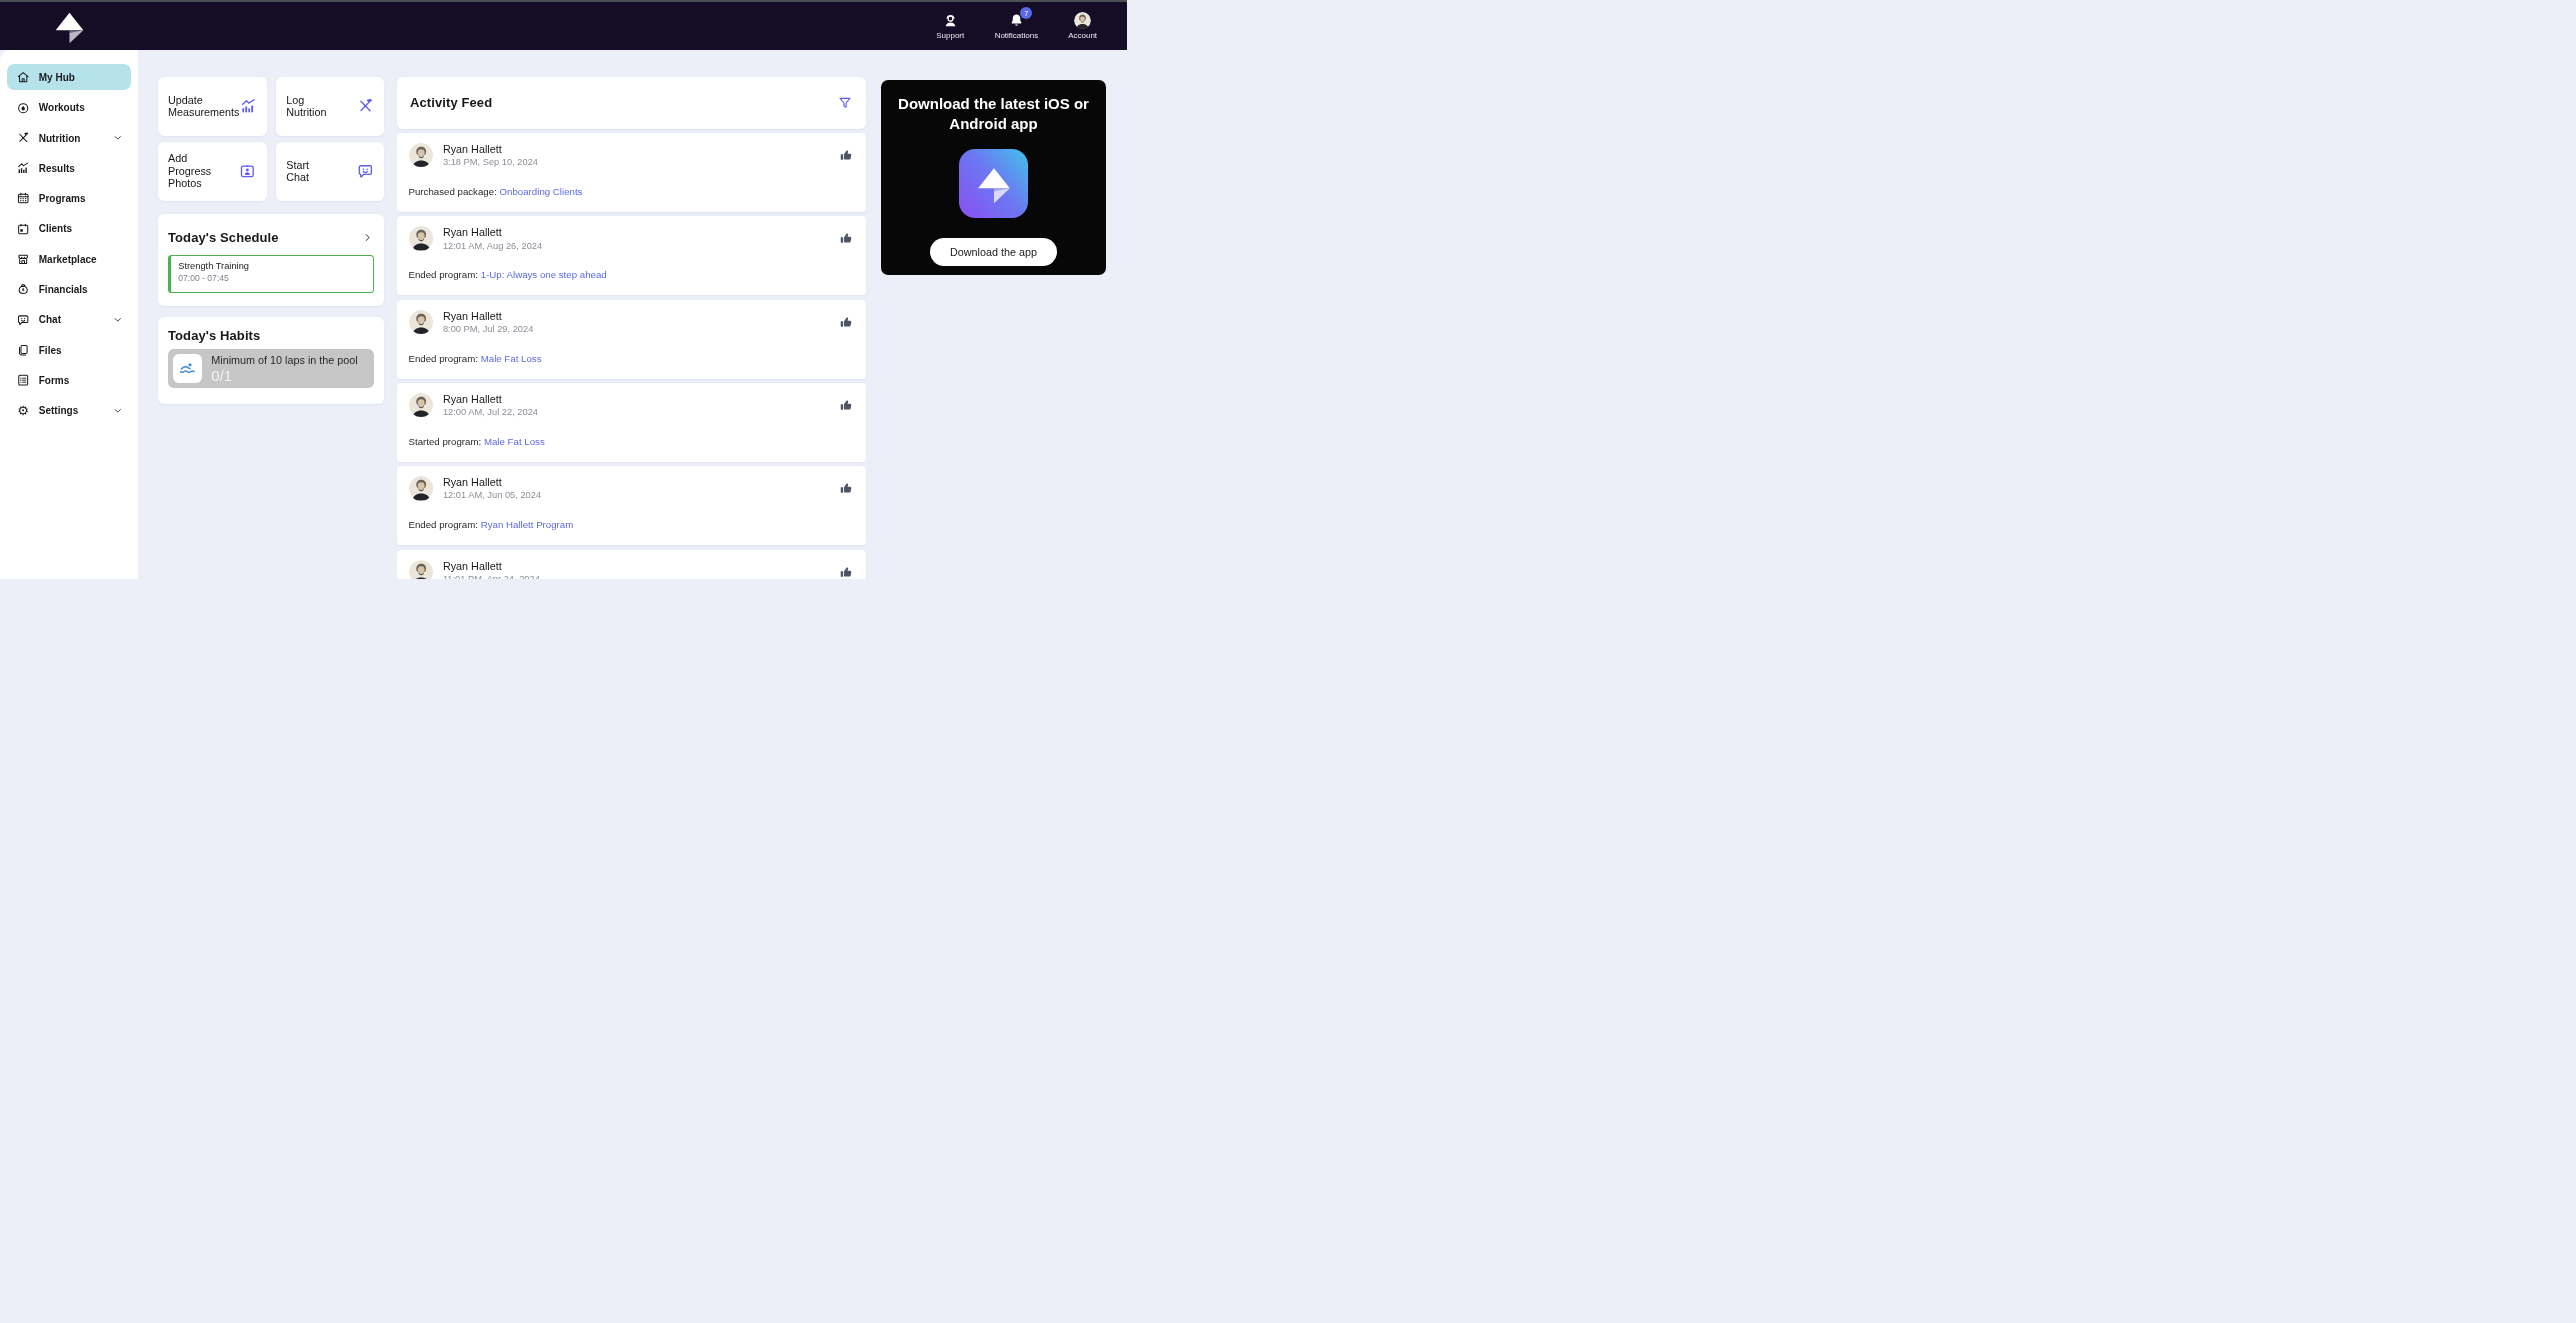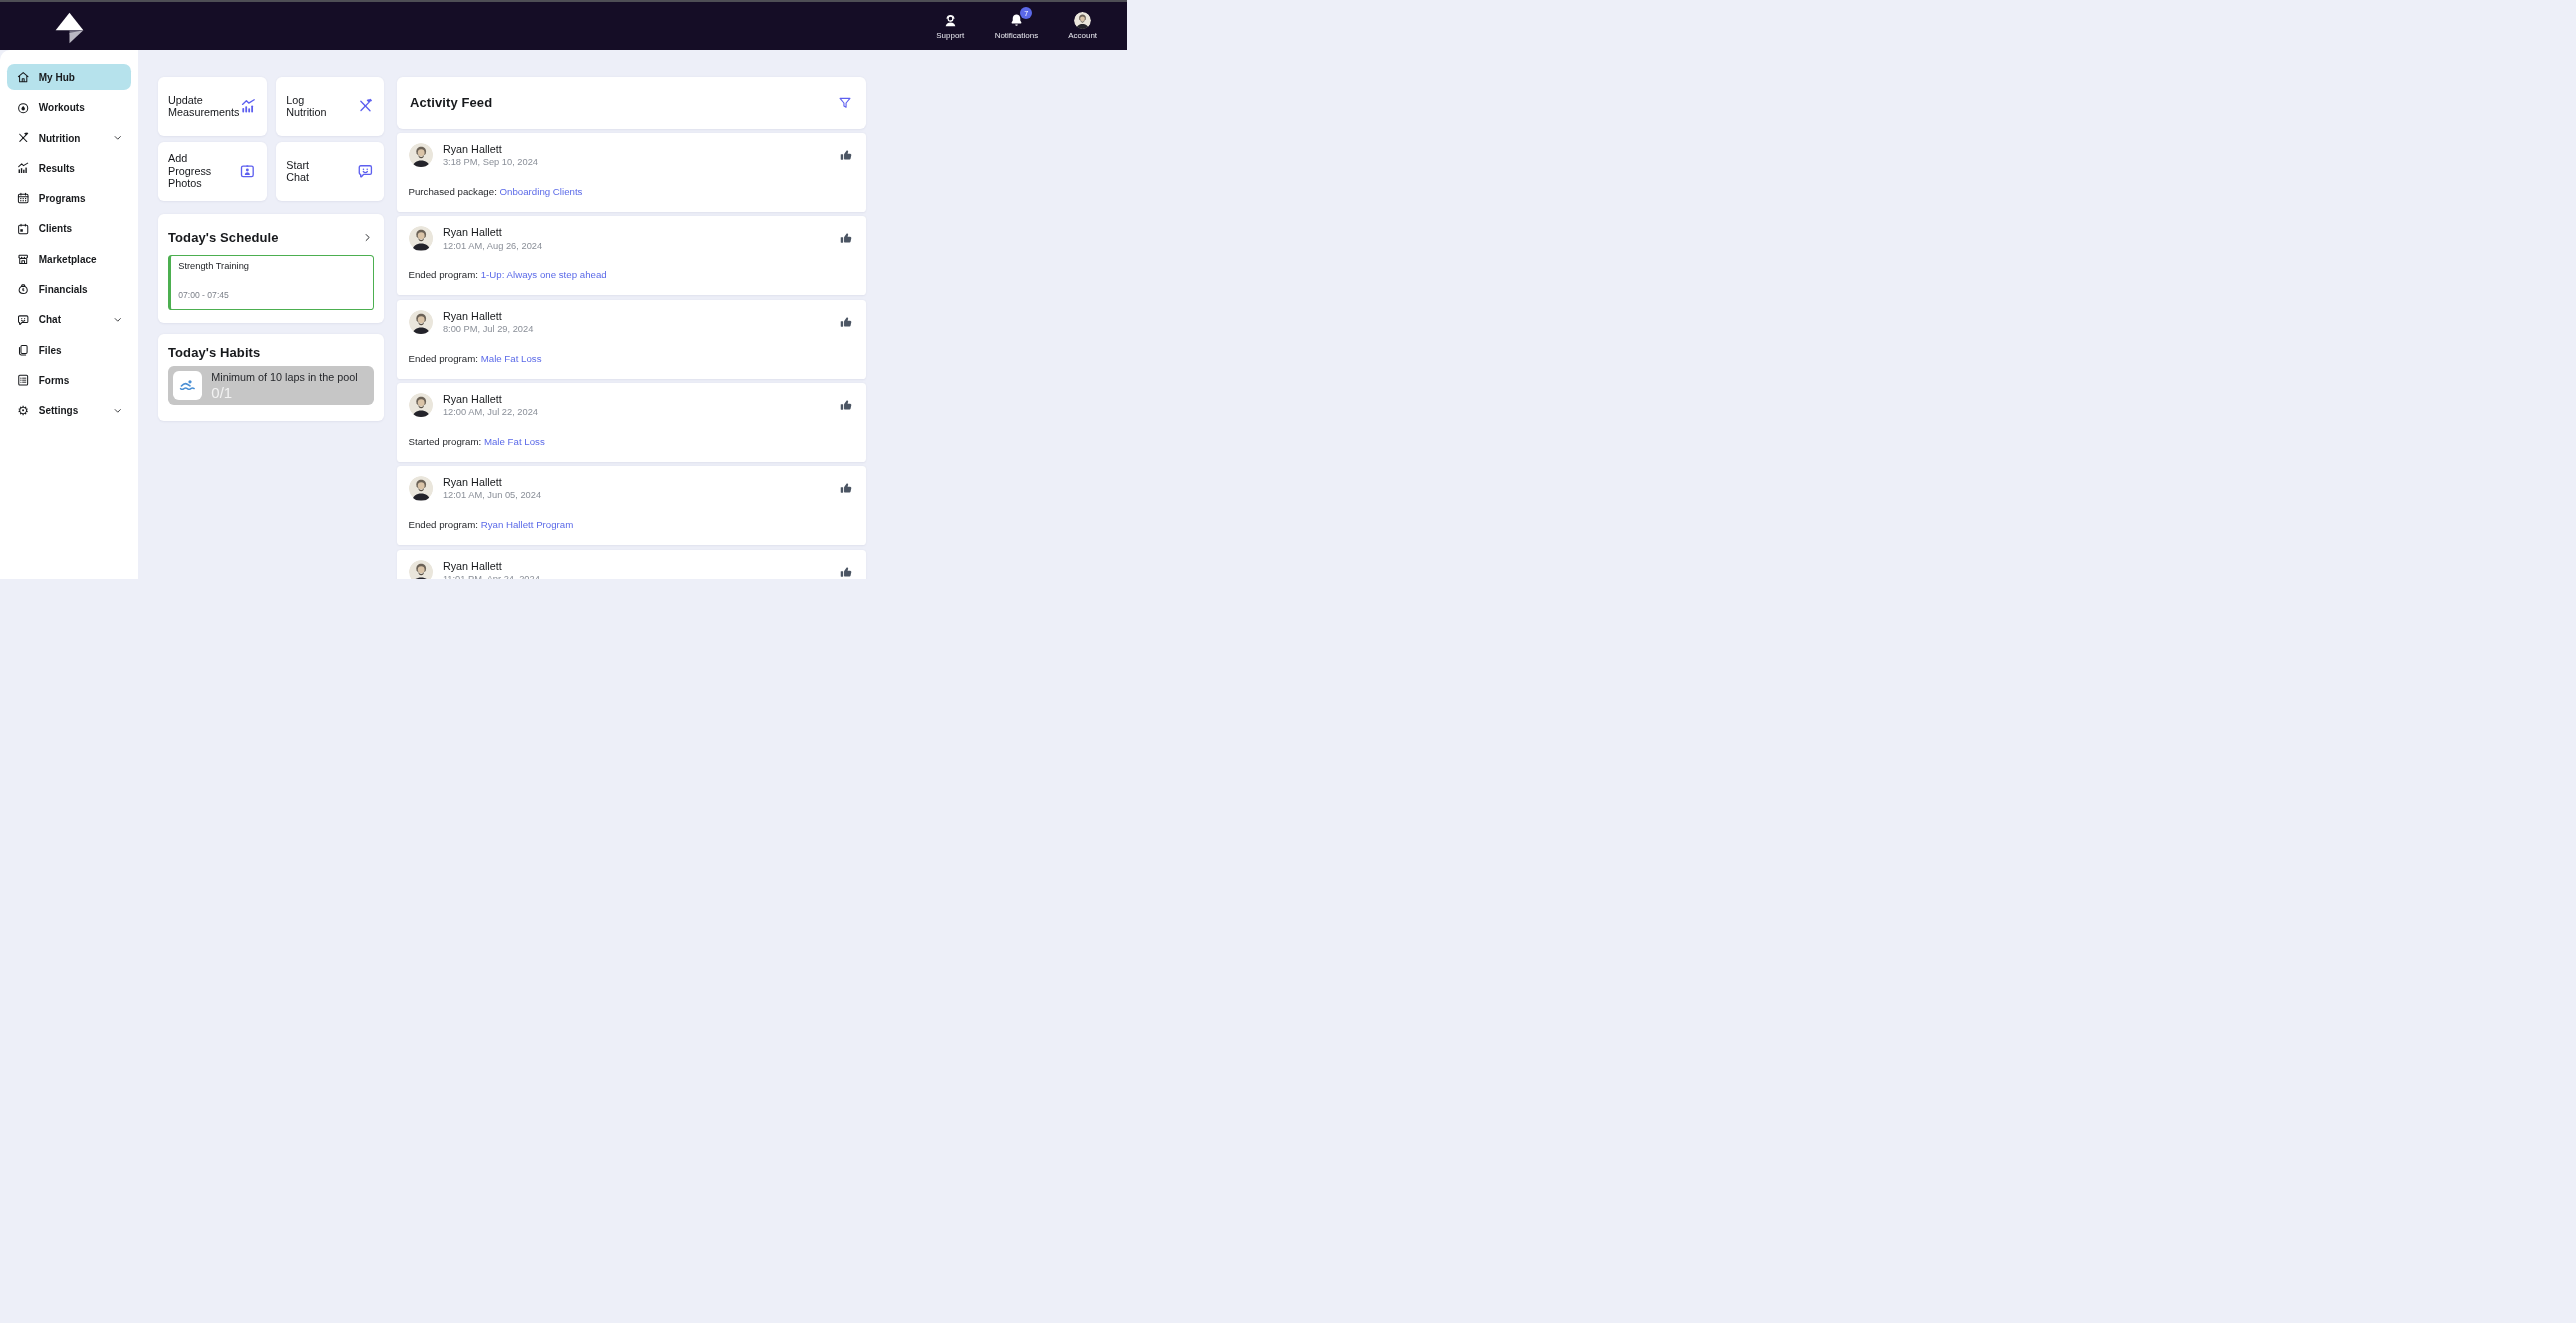--- a/index.html
+++ b/index.html
@@ -32,21 +32,21 @@
     padding:0 10px; box-shadow:0 0.7px 2.2px rgba(20,20,60,.06); cursor:pointer; }
   .qlabel { font-size:10.8px; font-weight:500; line-height:1.15; color:#15171b; }
   .qicon { margin-left:auto; }
   .panel { background:#fff; border-radius:5.8px; box-shadow:0 0.7px 2.2px rgba(20,20,60,.06); }
   .sched { margin-top:13px; padding:16px 10px 13px; }
   .panel-head { display:flex; align-items:center; justify-content:space-between; }
   .panel-title { font-size:13px; font-weight:700; letter-spacing:0.1px; }
   .event { margin-top:10.8px; border:0.7px solid #4caf50; border-left:3.6px solid #4caf50;
     border-radius:3.6px; padding:5px 7.2px 8.6px; cursor:pointer; }
   .event-title { font-size:9.3px; color:#1c1e22; }
-  .event-time { font-size:8.6px; color:#7c8089; margin-top:19px; }
+  .event-time { font-size:8.6px; color:#7c8089; margin-top:2px; }
   .habits { margin-top:11.5px; padding:10.8px 10px 16px; }
   .habit { margin-top:6px; background:#c6c6c6; border-radius:5.8px; height:39px;
     display:flex; align-items:center; gap:9.3px; padding:0 5px; cursor:pointer; }
   .habit-tile { width:29px; height:29px; background:#fff; border-radius:5.8px;
     display:flex; align-items:center; justify-content:center; flex:none; }
   .habit-label { font-size:10.8px; color:#26282c; }
   .habit-progress { font-size:15px; color:#f2f2f2; margin-top:1.4px; }
   
   .col-feed { position:absolute; left:259px; top:26.6px; width:469px; }
   .feed-header { height:52px; display:flex; align-items:center; justify-content:space-between; padding:0 13px; }
@@ -505,20 +505,31 @@
           </div>
         </div>
         <span class="thumb">
             <svg width="14.4" height="14.4" viewBox="0 0 24 24">
               <use href="#g-thumb"></use>
             </svg>
           </span>
       </div>
     </div>
 
+    <aside class="dl-card">
+      <div class="dl-title">Download the latest iOS or Android app</div>
+      <div class="app-icon">
+        <svg viewBox="0 0 48 48" width="40" height="40">
+          <polygon points="24,5 5,29 43,29" fill="#ffffff"></polygon>
+          <polygon points="24,29 43,29 24,35" fill="#a9aee8"></polygon>
+          <polygon points="24,33 43,29 24,47" fill="#d7daf8"></polygon>
+        </svg>
+      </div>
+      <button class="dl-btn">Download the app</button>
+    </aside>
 
     <div class="fab">
       <span>
         <svg width="16" height="16" viewBox="0 0 24 24">
           <path d="M6.8 4.8h10.4c1.2 0 2.1.9 2.1 2.1v7c0 1.2-.9 2.1-2.1 2.1H9.6l-3 2.2.6-2.2h-.4c-1.2 0-2.1-.9-2.1-2.1v-7c0-1.2.9-2.1 2.1-2.1z" fill="#fff"></path>
           <path d="M9 11.6c1 .9 2.1 1.2 3 1.2s2-.3 3-1.2" stroke="#5b68e8" stroke-width="1.4" fill="none" stroke-linecap="round"></path>
         </svg>
       </span>
     </div>
   </main>

